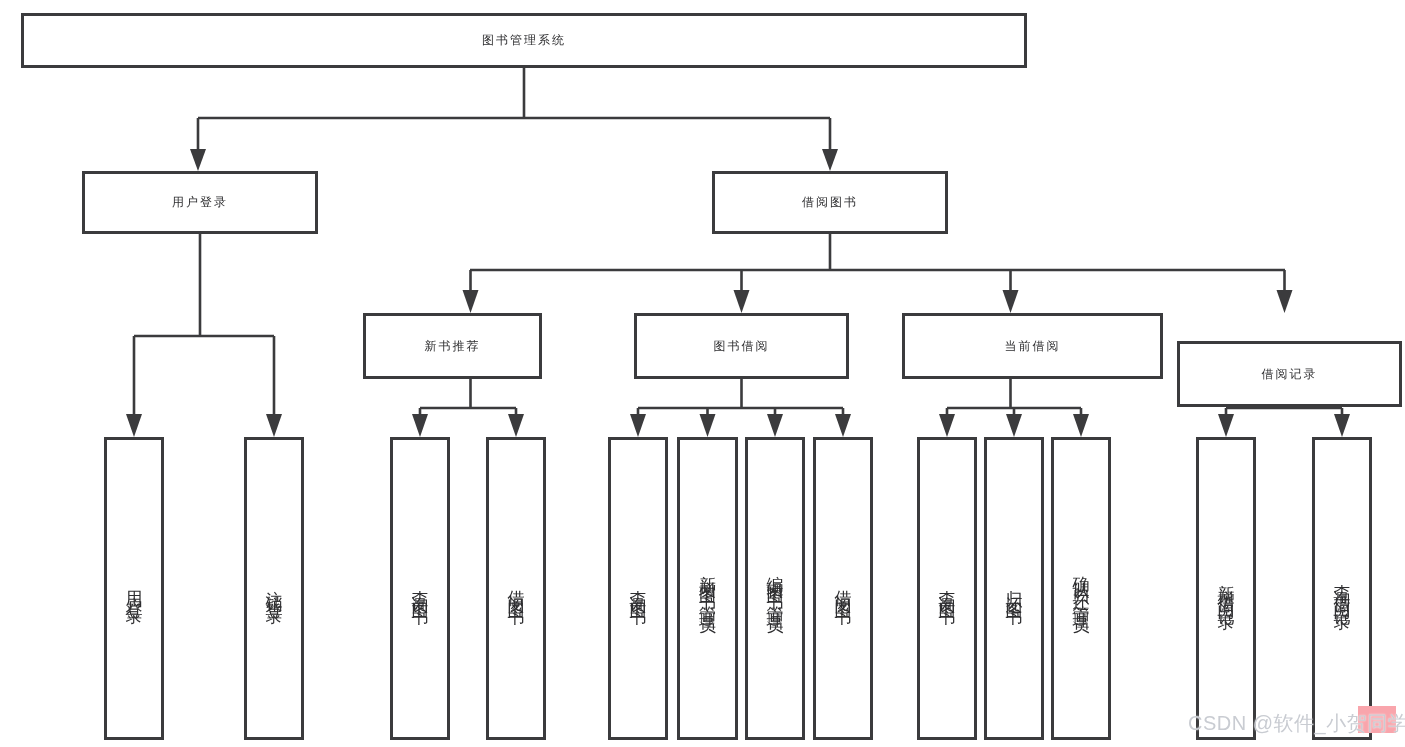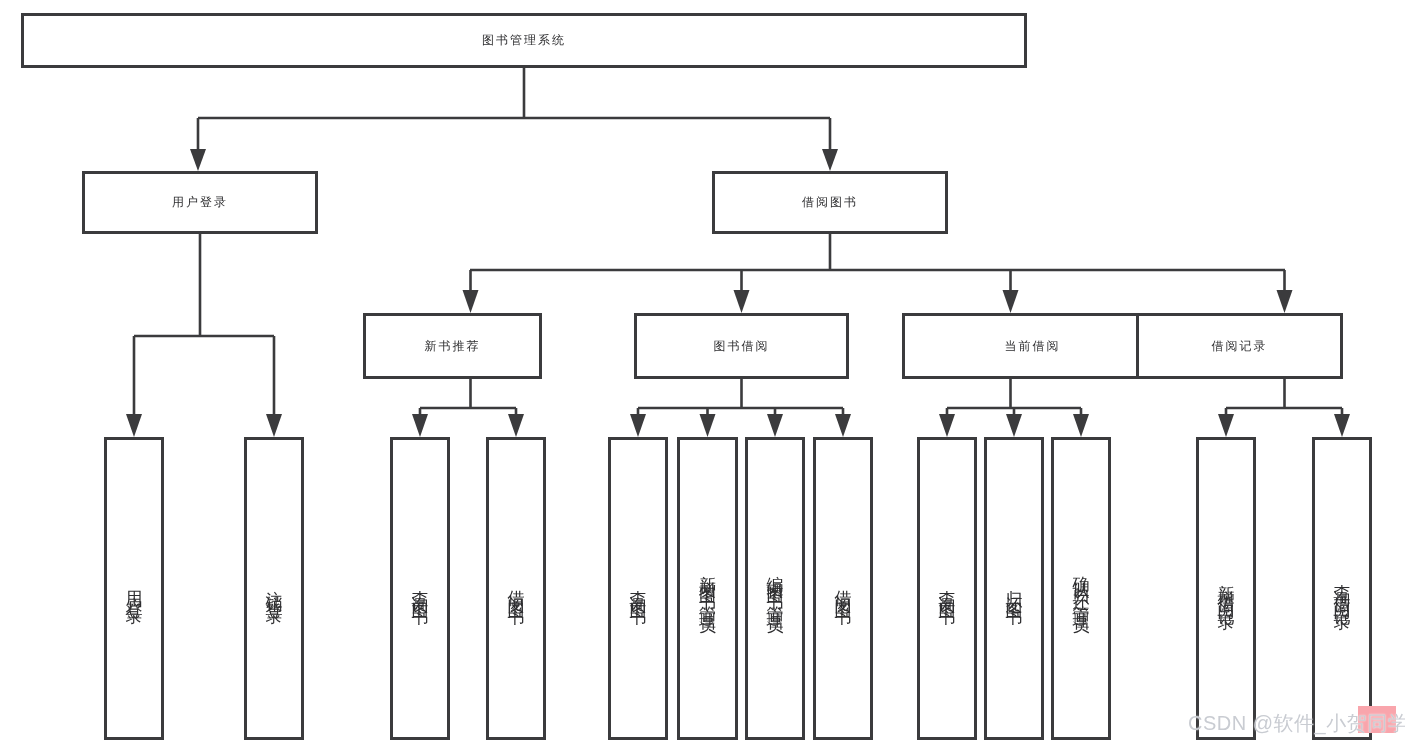--- a/index.html
+++ b/index.html
@@ -49,21 +49,21 @@
     white-space: nowrap;
   }
   .root-box   { left: 21px;  top: 13px;  width: 1006px; height: 55px; }
   .l2-box     { top: 171px;  height: 63px; }
   .l2-a       { left: 82px;  width: 236px; }
   .l2-b       { left: 712px; width: 236px; }
   .l3-box     { top: 313px;  height: 66px; }
   .l3-a       { left: 363px;  width: 179px; }
   .l3-b       { left: 634px;  width: 215px; }
   .l3-c       { left: 902px;  width: 261px; }
-  .l3-d       { left: 1136px; width: 207px; }
+  .l3-d       { left: 1177px; width: 225px; margin-top: 28px; }
   .leaf       { top: 437px; height: 303px; width: 60px; }
   .leaf .vlabel {
     writing-mode: vertical-rl;
     text-orientation: mixed;
     font-size: 17px;
     letter-spacing: 6px;
     line-height: 1;
   }
   .x1  { left: 104px; }
   .x2  { left: 244px; }

